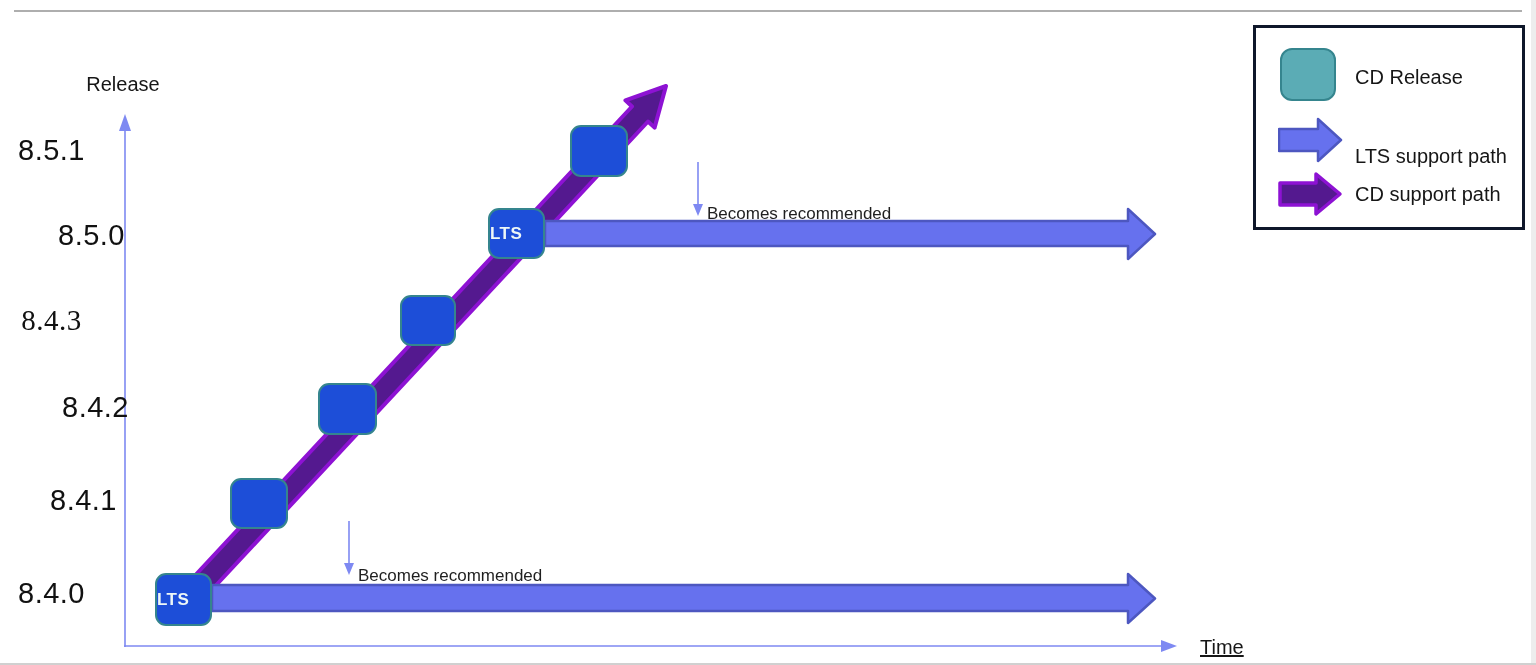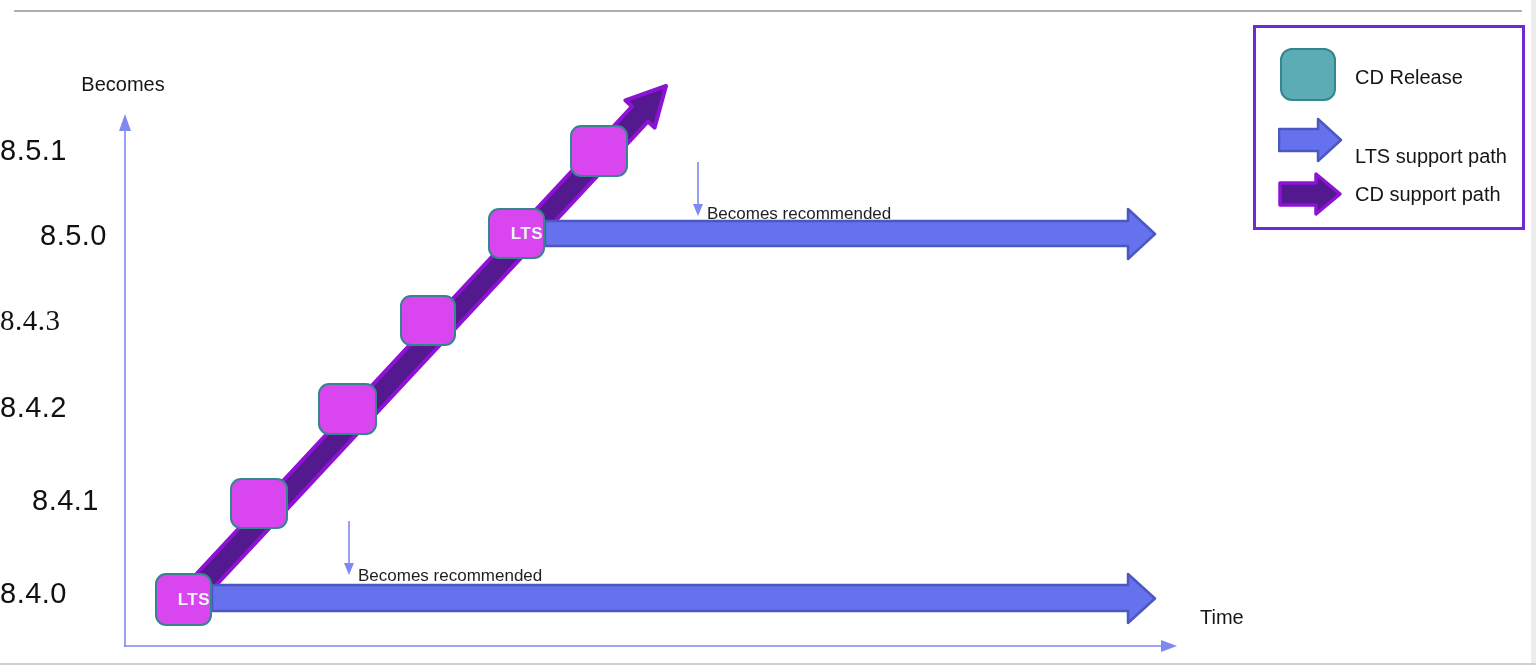--- a/index.html
+++ b/index.html
@@ -9,33 +9,33 @@
   }
   .frame-top{position:absolute;left:14px;right:14px;top:10px;height:2px;background:#aeaeae;}
   .frame-right{position:absolute;right:0;top:0;width:5px;height:100%;background:#ededed;}
   .frame-bottom{position:absolute;left:0;right:0;bottom:0;height:2px;background:#d0d0d0;}
   .layer{position:absolute;left:0;top:0;}
   .axis{stroke:#7e89f2;stroke-width:1.6;fill:none;}
   .axisFill{fill:#7e89f2;stroke:none;}
   .cdPath{fill:#54198f;stroke:#8d12d3;stroke-width:4;stroke-linejoin:round;}
   .ltsPath{fill:#6671ee;stroke:#4d57c0;stroke-width:2.5;stroke-linejoin:round;}
   .cdbox{
-    position:absolute;background:#d946ef;border:2.5px solid #35858e;border-radius:11px;
-    box-sizing:border-box;display:flex;align-items:center;justify-content:flex-end;
+    position:absolute;background:#1d4ed8;border:2.5px solid #35858e;border-radius:11px;
+    box-sizing:border-box;display:flex;align-items:center;justify-content:flex-start;
   }
   .ltsBadge{color:#eef7f7;font-size:17px;font-weight:600;letter-spacing:.5px;}
   .vlabel{
-    position:absolute;left:0;width:103px;text-align:left;font-size:29px;line-height:30px;
+    position:absolute;left:0;width:103px;text-align:center;font-size:29px;line-height:30px;
     color:#111;letter-spacing:.5px;
   }
   .axisTitle{position:absolute;font-size:20px;line-height:24px;color:#161616;}
   .annot{position:absolute;font-size:17px;line-height:22px;color:#1f1f1f;margin-top:44px;}
   .legend{
     position:absolute;left:1253px;top:25px;width:272px;height:205px;
-    border:3px solid #6d28d9;background:#fff;box-sizing:border-box;
+    border:3px solid #0f172a;background:#fff;box-sizing:border-box;
   }
   .legendSquare{
     position:absolute;left:24px;top:20px;width:56px;height:53px;background:#5bacb5;
     border:2.5px solid #35858e;border-radius:12px;box-sizing:border-box;
   }
   .legendArrow{position:absolute;left:22px;width:66px;height:46px;}
   .legendLabel{position:absolute;left:99px;font-size:20px;line-height:24px;color:#161616;white-space:nowrap;}
 </style>
 </head>
 <body>
@@ -68,27 +68,27 @@
     <span class="ltsBadge">LTS</span>
   </div>
   <div class="cdbox" style="left:230px;top:478px;width:58px;height:51px;"></div>
   <div class="cdbox" style="left:318px;top:383px;width:59px;height:52px;"></div>
   <div class="cdbox" style="left:400px;top:295px;width:56px;height:51px;"></div>
   <div class="cdbox" style="left:488px;top:208px;width:57px;height:51px;">
     <span class="ltsBadge">LTS</span>
   </div>
   <div class="cdbox" style="left:570px;top:125px;width:58px;height:52px;"></div>
 
-  <div class="axisTitle" style="left:62px;top:72px;width:122px;text-align:center;">Becomes</div>
-  <div class="axisTitle" style="left:1200px;top:605px;">Time</div>
+  <div class="axisTitle" style="left:62px;top:72px;width:122px;text-align:center;">Release</div>
+  <div class="axisTitle" style="left:1200px;top:635px;text-decoration:underline;">Time</div>
 
   <div class="vlabel" style="top:135px;">8.5.1</div>
   <div class="vlabel" style="top:220px;padding-left:40px;">8.5.0</div>
   <div class="vlabel" style="top:305px;font-family:Liberation Serif, serif;">8.4.3</div>
-  <div class="vlabel" style="top:392px;">8.4.2</div>
+  <div class="vlabel" style="top:392px;padding-left:44px;">8.4.2</div>
   <div class="vlabel" style="top:485px;padding-left:32px;">8.4.1</div>
   <div class="vlabel" style="top:578px;">8.4.0</div>
 
   <div class="annot" style="left:358px;top:521px;">Becomes recommended</div>
   <div class="annot" style="left:707px;top:159px;">Becomes recommended</div>
 
   <div class="legend">
     <div class="legendSquare"></div>
     <svg class="legendArrow" style="top:89px;" viewBox="0 0 66 46">
       <polygon points="1,12 40,12 40,2 63,23 40,44 40,34 1,34" fill="#6671ee" stroke="#4d57c0" stroke-width="2.5" stroke-linejoin="round"></polygon>

